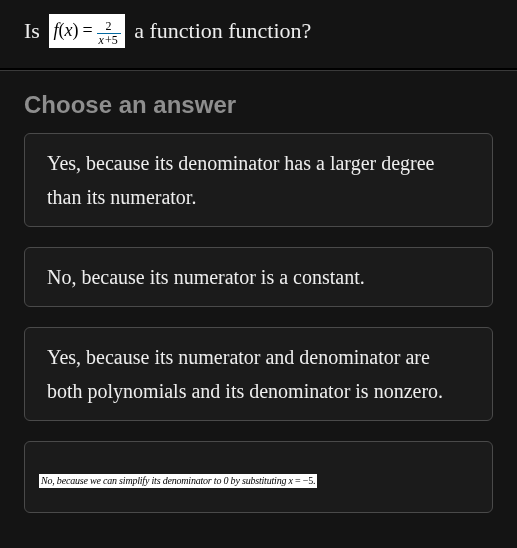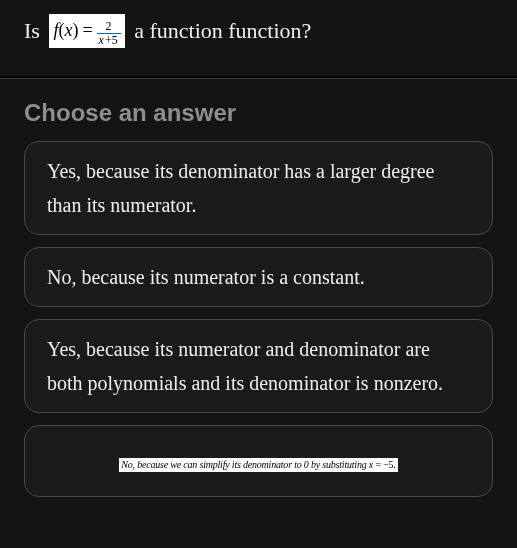--- a/index.html
+++ b/index.html
@@ -17,21 +17,21 @@
     font-family: Georgia, 'Times New Roman', serif;
     color: var(--text);
     overflow: hidden;
   }
   .page {
     background: var(--bg);
     width: 517px;
     height: 548px;
   }
   .question-block {
-    padding: 14px 24px 28px 24px;
+    padding: 14px 24px 20px 24px;
     font-size: 22px;
     line-height: 1.4;
     border-bottom: 1px solid #000;
   }
   .question-block .word {
     vertical-align: middle;
   }
   .math-chip {
     display: inline-block;
     background: #fff;
@@ -76,31 +76,30 @@
   }
   .prompt {
     font-family: -apple-system, BlinkMacSystemFont, 'Segoe UI', Helvetica, Arial, sans-serif;
     font-weight: 700;
     font-size: 24px;
     color: var(--muted);
     margin-bottom: 14px;
   }
   .choice {
     border: 1px solid var(--border);
-    border-radius: 15px;
+    border-radius: 6px;
     background: var(--panel-bg);
     padding: 12px 22px;
-    margin-bottom: 12px;
+    margin-bottom: 20px;
     font-size: 20px;
     line-height: 1.7;
     cursor: pointer;
   }
   .choice.math-choice {
     padding: 18px 14px;
-    text-align: center;
   }
   .math-pill {
     display: inline-block;
     background: #fff;
     color: #000;
     font-family: 'Cambria Math', 'STIX', Georgia, serif;
     font-style: italic;
     font-size: 10px;
     line-height: 1;
     padding: 2px 2px;

